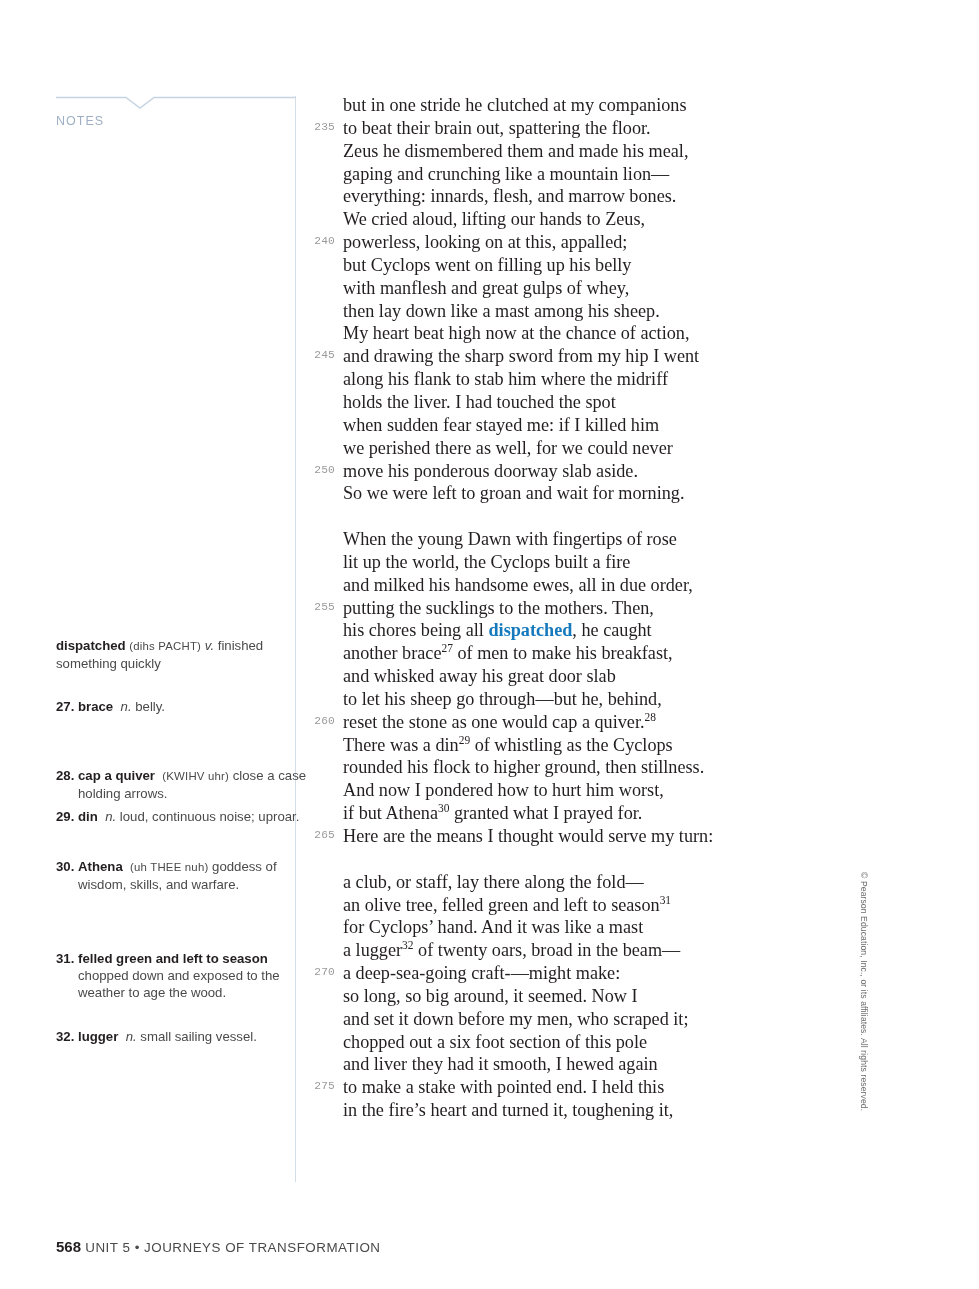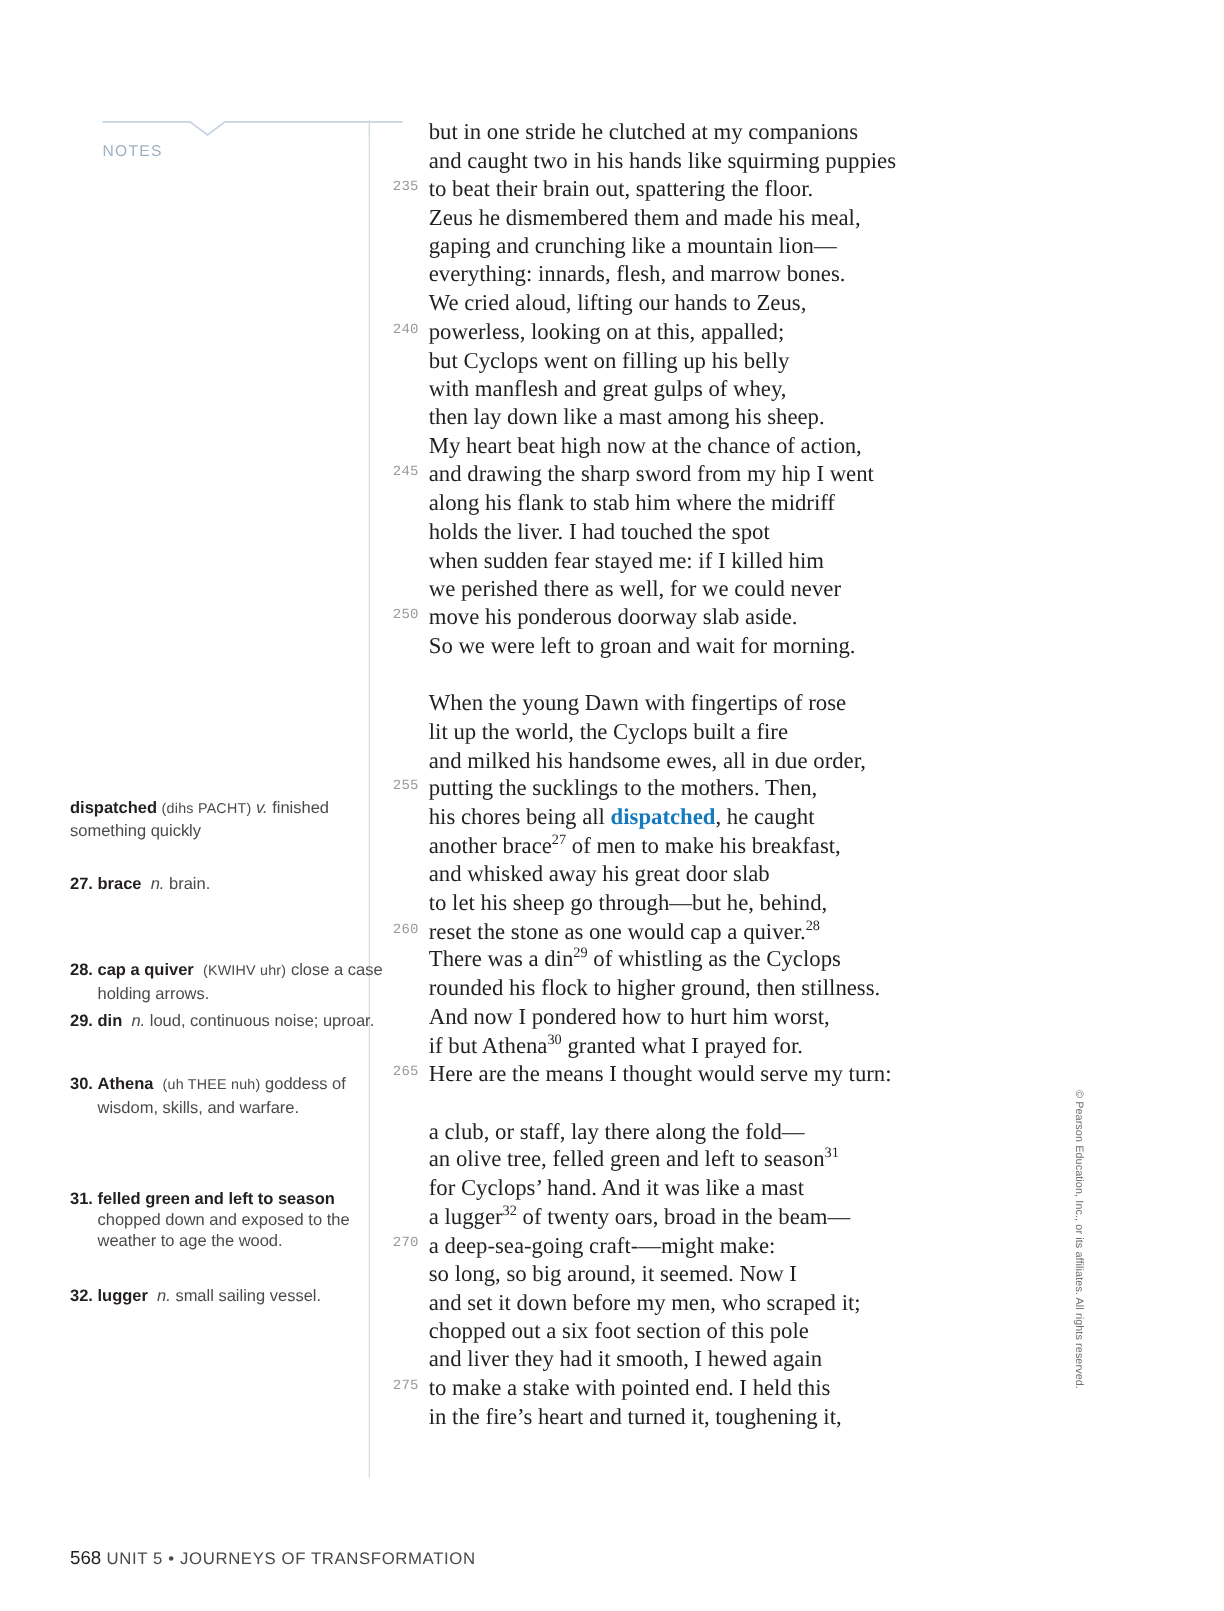--- a/index.html
+++ b/index.html
@@ -18,21 +18,20 @@
   
   .notes-col {
     position: absolute;
     left: 56px;
     top: 96px;
     width: 240px;
   }
   .notes-head {
     position: relative;
     height: 42px;
-    margin-left: 26px;
   }
   .notes-rule {
     position: absolute;
     left: 0;
     top: 0;
     width: 240px;
     height: 14px;
     overflow: visible;
   }
   .notes-label {
@@ -137,21 +136,21 @@
   
   .footer {
     position: absolute;
     left: 56px;
     bottom: 34px;
     font-size: 13.4px;
     color: #4a4a4a;
     letter-spacing: 0.5px;
   }
   .footer .pageno {
-    font-weight: 400;
+    font-weight: 700;
     color: #231f20;
     font-size: 15px;
     letter-spacing: 0;
   }
 
   
   .copyright {
     position: absolute;
     left: 869px;
     top: 872px;
@@ -177,21 +176,21 @@
 </div>
 <div class="notes-box-right" style="left:295px; top:96px; height:14px; background:#d7e0e9;"></div>
 
 <div class="col-divider"></div>
 
 <div class="note-entry" style="top:637px;">
   <b>dispatched</b><span> </span><span class="pron">(dihs PACHT)</span><span> </span><i>v.</i><span> </span><span>finished something quickly</span>
 </div>
 
 <div class="note-entry" style="top: 698px; padding-left: 22px; text-indent: -22px;">
-  <span class="fn-num">27.</span><span> </span><b>brace</b><span>&nbsp; </span><i>n.</i><span> </span><span>brain.</span>
+  <span class="fn-num">27.</span><span> </span><b>brace</b><span>&nbsp; </span><i>n.</i><span> </span><span>belly.</span>
 </div>
 
 <div class="note-entry" style="top: 767px; padding-left: 22px; text-indent: -22px;">
   <span class="fn-num">28.</span><span> </span><b>cap a quiver</b><span>&nbsp; </span><span class="pron">(KWIHV uhr)</span><span> </span><span>close a case holding arrows.</span>
 </div>
 
 <div class="note-entry" style="top: 808px; padding-left: 22px; text-indent: -22px;">
   <span class="fn-num">29.</span><span> </span><b>din</b><span>&nbsp; </span><i>n.</i><span> </span><span>loud, continuous noise; uproar.</span>
 </div>
 
@@ -206,24 +205,20 @@
 <div class="note-entry" style="top: 1028px; padding-left: 22px; text-indent: -22px;">
   <span class="fn-num">32.</span><span> </span><b>lugger</b><span>&nbsp; </span><i>n.</i><span> </span><span>small sailing vessel.</span>
 </div>
 
 <div class="poem" id="poem-body">
     <div class="pline">
       <span class="lnum"></span>
       <span class="ptext">but in one stride he clutched at my companions</span>
     </div>
     <div class="pline">
-      <span class="lnum"></span>
-      <span class="ptext">and caught two in his hands like squirming puppies</span>
-    </div>
-    <div class="pline">
       <span class="lnum">235</span>
       <span class="ptext">to beat their brain out, spattering the floor.</span>
     </div>
     <div class="pline">
       <span class="lnum"></span>
       <span class="ptext">Zeus he dismembered them and made his meal,</span>
     </div>
     <div class="pline">
       <span class="lnum"></span>
       <span class="ptext">gaping and crunching like a mountain lion—</span>

